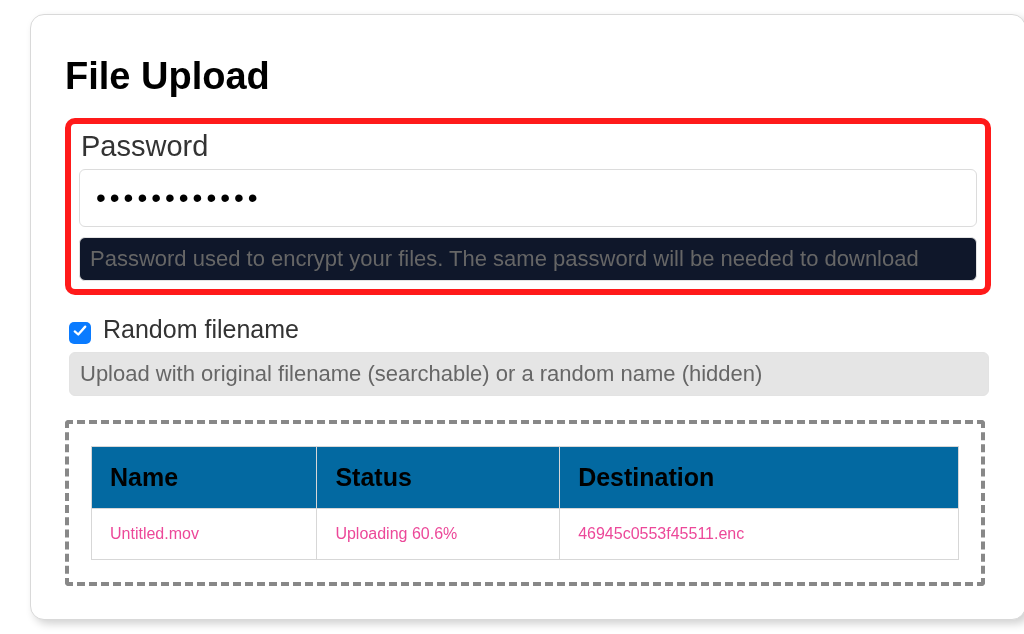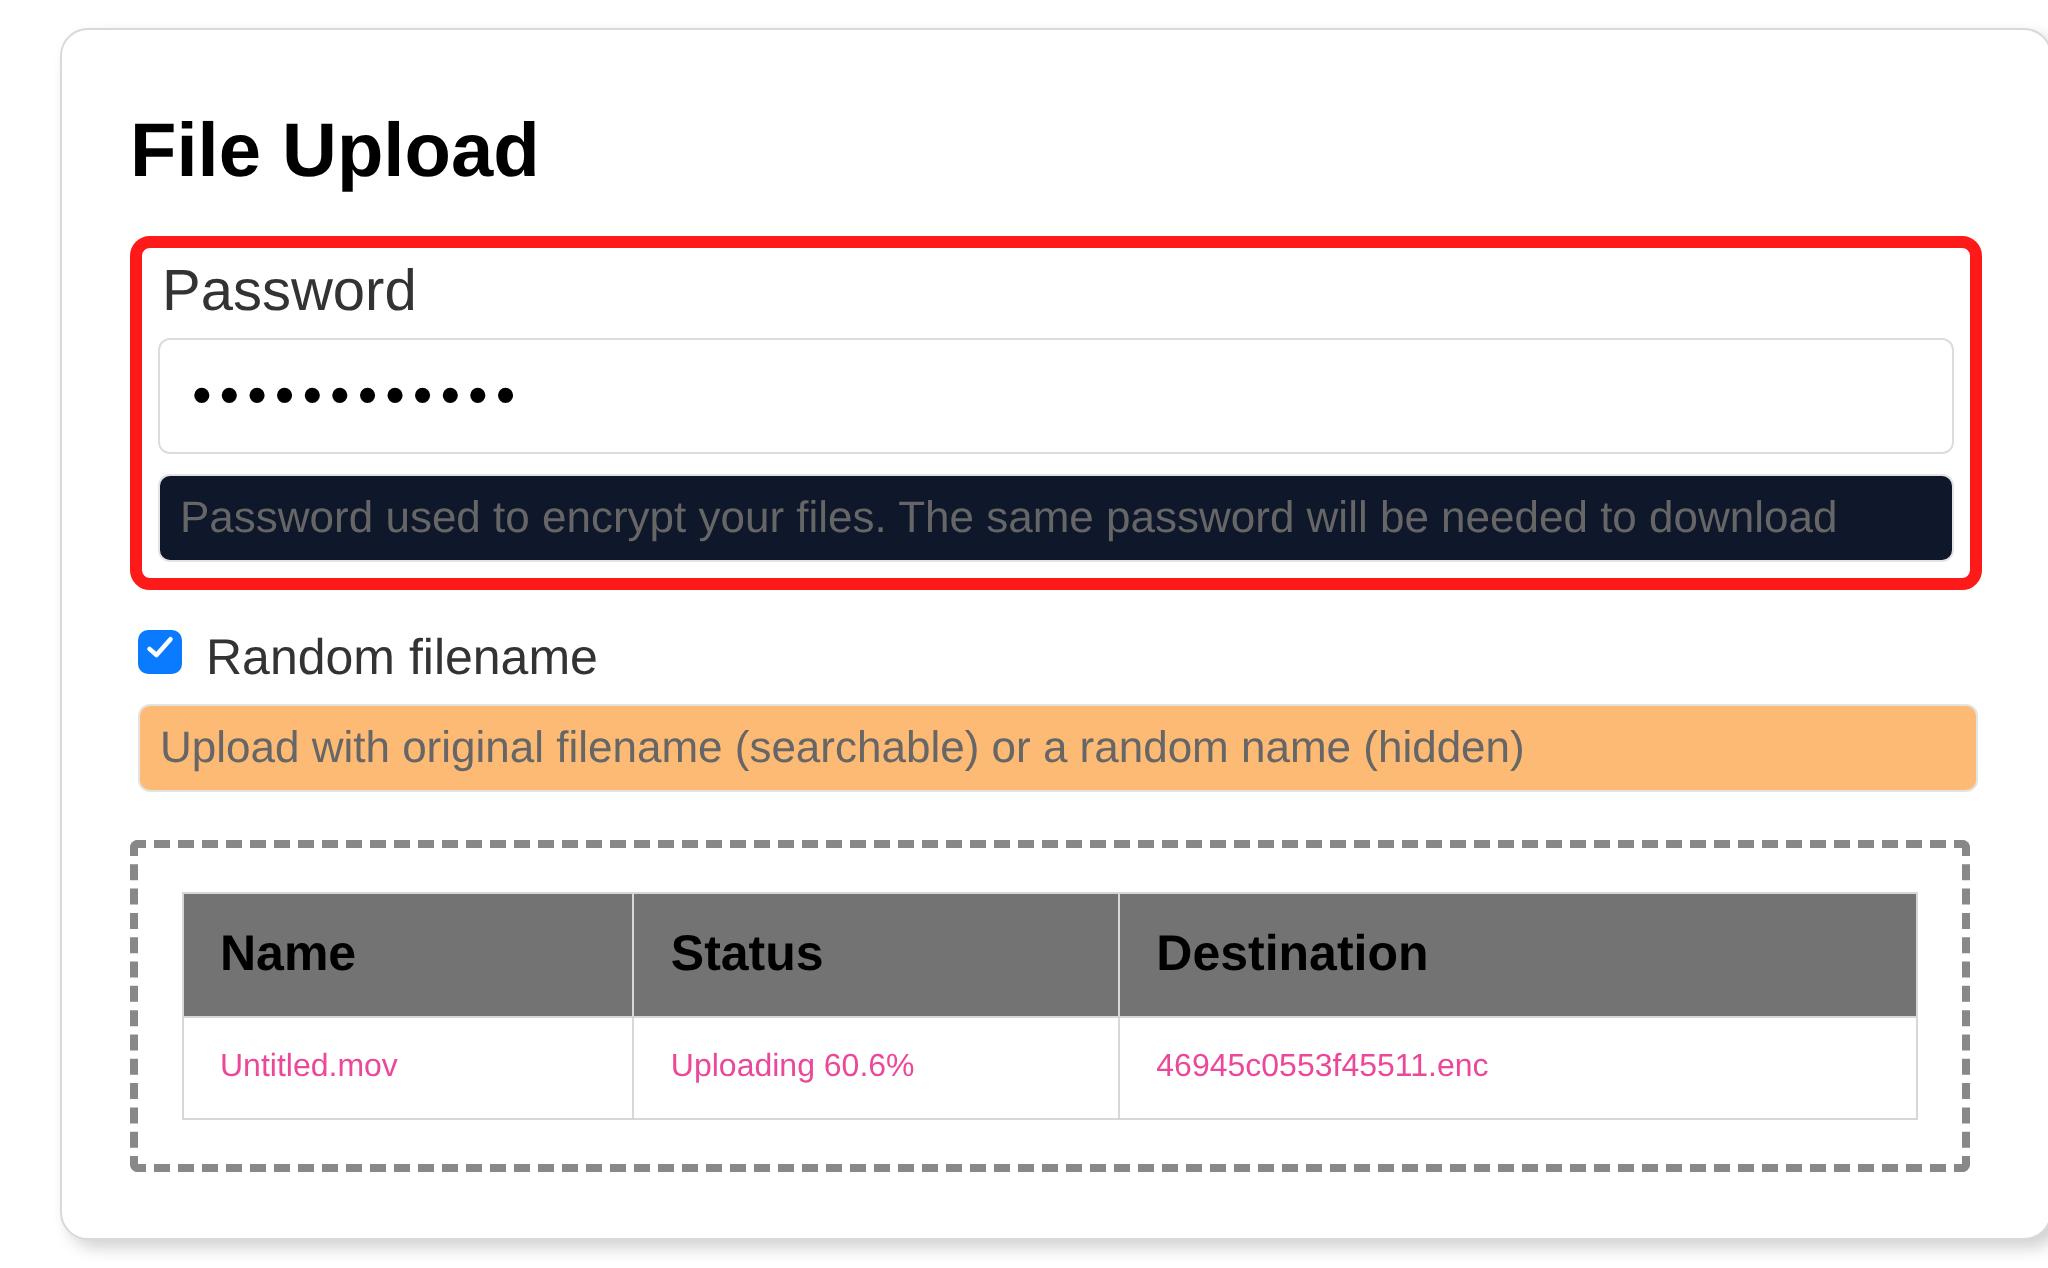--- a/index.html
+++ b/index.html
@@ -62,21 +62,21 @@
     border-radius: 6px;
     background: #0f172a;
     color: #666;
     font-size: 22px;
     padding: 8px 10px;
   }
 
   
   .chk-row {
     display: flex;
-    align-items: flex-start;
+    align-items: flex-end;
     gap: 12px;
     margin-left: 4px;
     margin-bottom: 8px;
   }
   .chk {
     width: 22px;
     height: 22px;
     border-radius: 5px;
     background: #0a7bff;
     display: inline-flex;
@@ -86,21 +86,21 @@
   }
   .chk svg { width: 14px; height: 14px; }
   .chk-label {
     font-size: 25px;
     color: #333;
   }
   .chk-hint {
     width: 920px;
     border: 1px solid #e3e3e3;
     border-radius: 6px;
-    background: #fdba74;
+    background: #e5e5e5;
     color: #666;
     font-size: 22px;
     padding: 8px 10px;
     margin-left: 4px;
   }
 
   
   .dropzone {
     margin-top: 24px;
     width: 920px;
@@ -117,21 +117,21 @@
     border: 1px solid #d7d7d7;
     text-align: left;
     padding: 16px 18px;
     font-size: 16px;
     color: #ec4899;
   }
   table.files th {
     font-weight: 700;
     font-size: 25px;
     color: #000;
-    background: #737373;
+    background: #0369a1;
   }
   .col-name   { width: 26%; }
   .col-status { width: 28%; }
   .col-dest   { width: 46%; }
 </style>
 </head>
 <body>
 
 <div class="card">
 

